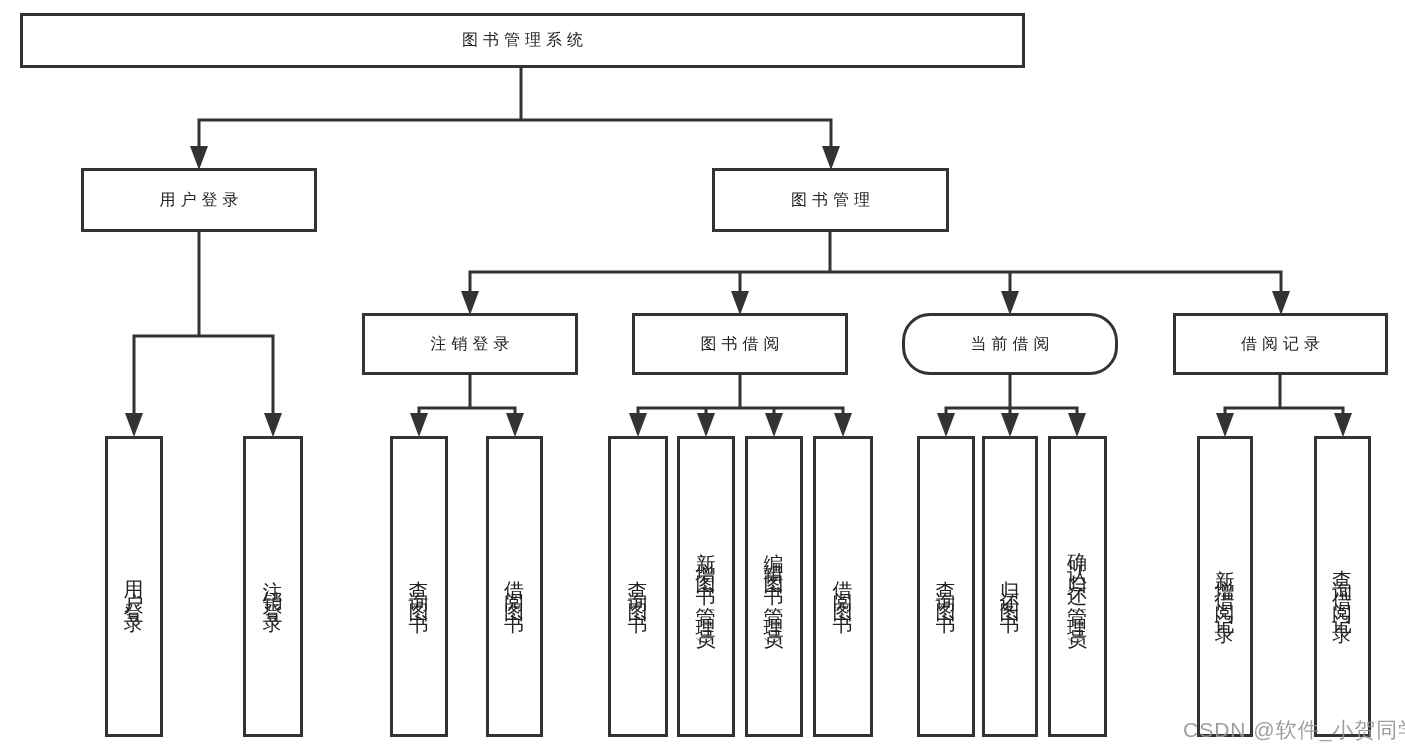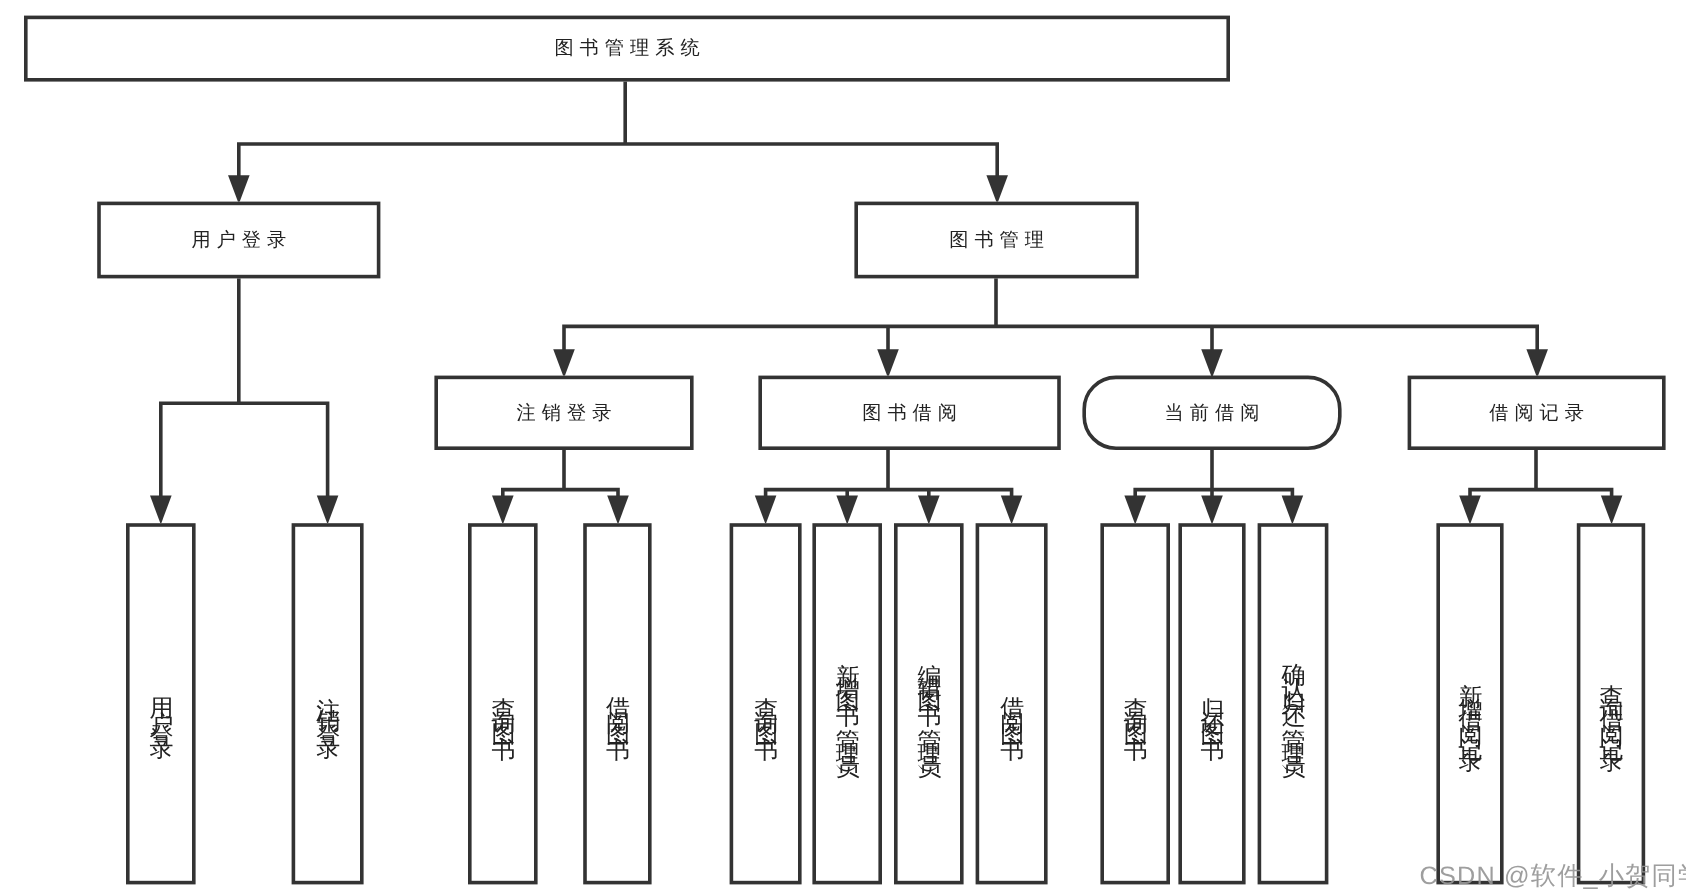--- a/index.html
+++ b/index.html
@@ -27,21 +27,21 @@
     font-size:20px;
     letter-spacing:11px;
     line-height:1;
     color:#222222;
   }
   
   #n-root   {left:20px;  top:13px;  width:1005px;height:55px;}
   #n-login  {left:81px;  top:168px; width:236px; height:64px;}
   #n-mgmt   {left:712px; top:168px; width:237px; height:64px;}
   #n-nbr    {left:362px; top:313px; width:216px; height:62px;}
-  #n-bb     {left:632px; top:313px; width:252px; height:62px;font-family:Liberation Mono, monospace;}
+  #n-bb     {left:632px; top:313px; width:216px; height:62px;font-family:Liberation Mono, monospace;}
   #n-cb     {left:902px; top:313px; width:216px; height:62px;border-radius:28px;}
   #n-rec    {left:1173px;top:313px; width:215px; height:62px;font-family:Liberation Mono, monospace;}
   
   #l-a1{left:105px; width:58px;}
   #l-a2{left:243px; width:60px;}
   #l-b1{left:390px; width:58px;}
   #l-b2{left:486px; width:57px;}
   #l-c1{left:608px; width:60px;}
   #l-c2{left:677px; width:58px;}
   #l-c3{left:745px; width:58px;}

